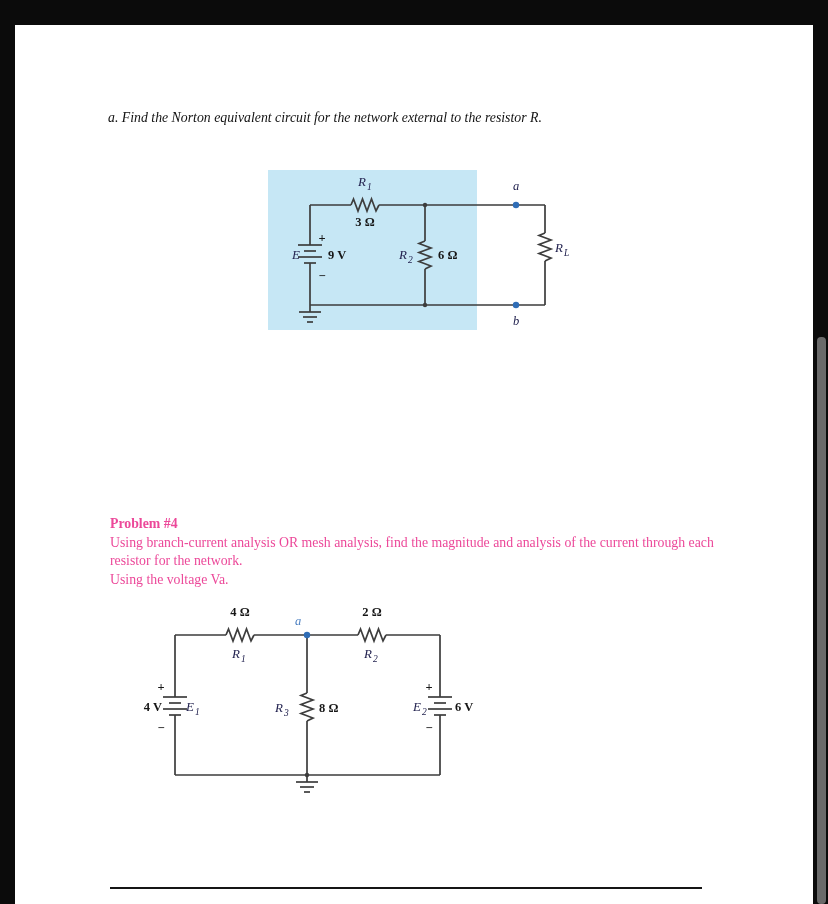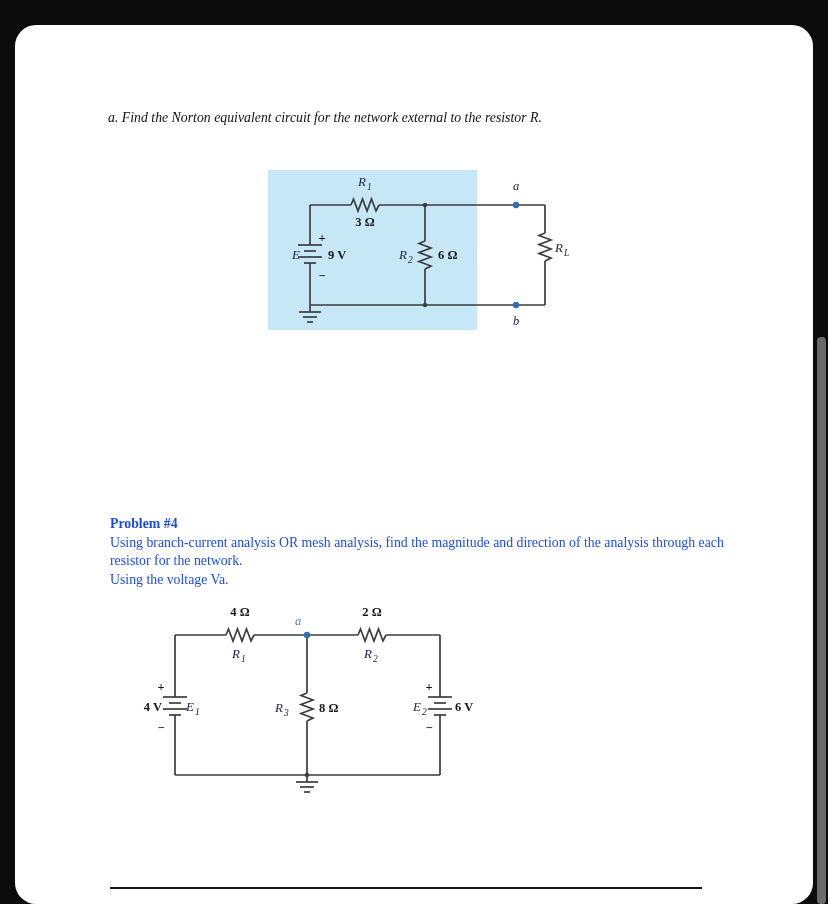--- a/index.html
+++ b/index.html
@@ -5,29 +5,28 @@
   * { margin:0; padding:0; box-sizing:border-box; }
   html,body { background:#222; }
   .screen {
     position:relative; width:828px; height:904px;
     background:#0b0b0b; overflow:hidden;
     font-family:"Liberation Serif", serif;
   }
   .page {
     position:absolute; left:15px; top:25px; width:798px; height:879px;
     background:#ffffff;
-    border-radius:21px;
   }
   .problem-a {
     position:absolute; left:93px; top:85px;
     font-style:italic; font-size:13.8px; color:#111; white-space:nowrap;
   }
   .p4 {
     position:absolute; left:95px; top:490px; width:618px;
-    font-size:13.8px; line-height:18.5px; color:#1d4ed8;
+    font-size:13.8px; line-height:18.5px; color:#ec4899;
   }
   .p4 .p4-title { font-size:13.8px; font-weight:bold; }
   .answer-line {
     position:absolute; left:95px; top:862px; width:592px; height:2px;
     background:#151515;
   }
   svg.circuit { position:absolute; overflow:visible; }
   .wire { stroke:#3d3d3d; stroke-width:1.7; fill:none; stroke-linecap:butt; }
   .jdot { fill:#3d3d3d; stroke:none; }
   .ndot { stroke:none; }
@@ -109,21 +108,21 @@
 
       <text class="clabel" x="297" y="89">R</text>
       <text class="csub" x="306" y="93">L</text>
 
       <text class="cnode anchor-mid" x="258" y="27">a</text>
       <text class="cnode anchor-mid" x="258" y="162">b</text>
     </svg>
 
     <div class="p4">
       <div class="p4-title">Problem #4</div>
-      <div>Using branch-current analysis OR mesh analysis, find the magnitude and direction of the analysis through each resistor for the network.</div>
+      <div>Using branch-current analysis OR mesh analysis, find the magnitude and analysis of the current through each resistor for the network.</div>
       <div>Using the voltage Va.</div>
     </div>
 
     <svg class="circuit" style="left:103px; top:568px;" width="375" height="235" viewBox="0 0 375 235">
 
       <path class="wire" d="M57,42 H108 M136,42 H240 M268,42 H322 M57,42 V104 M57,122 V182 M189,42 V100 M189,128 V182 M322,42 V104 M322,122 V182 M57,182 H322"></path>
 
       <use href="#res-h" x="122" y="42" class="wire"></use>
       <use href="#res-h" x="254" y="42" class="wire"></use>
       <use href="#res-v" x="189" y="114" class="wire"></use>

